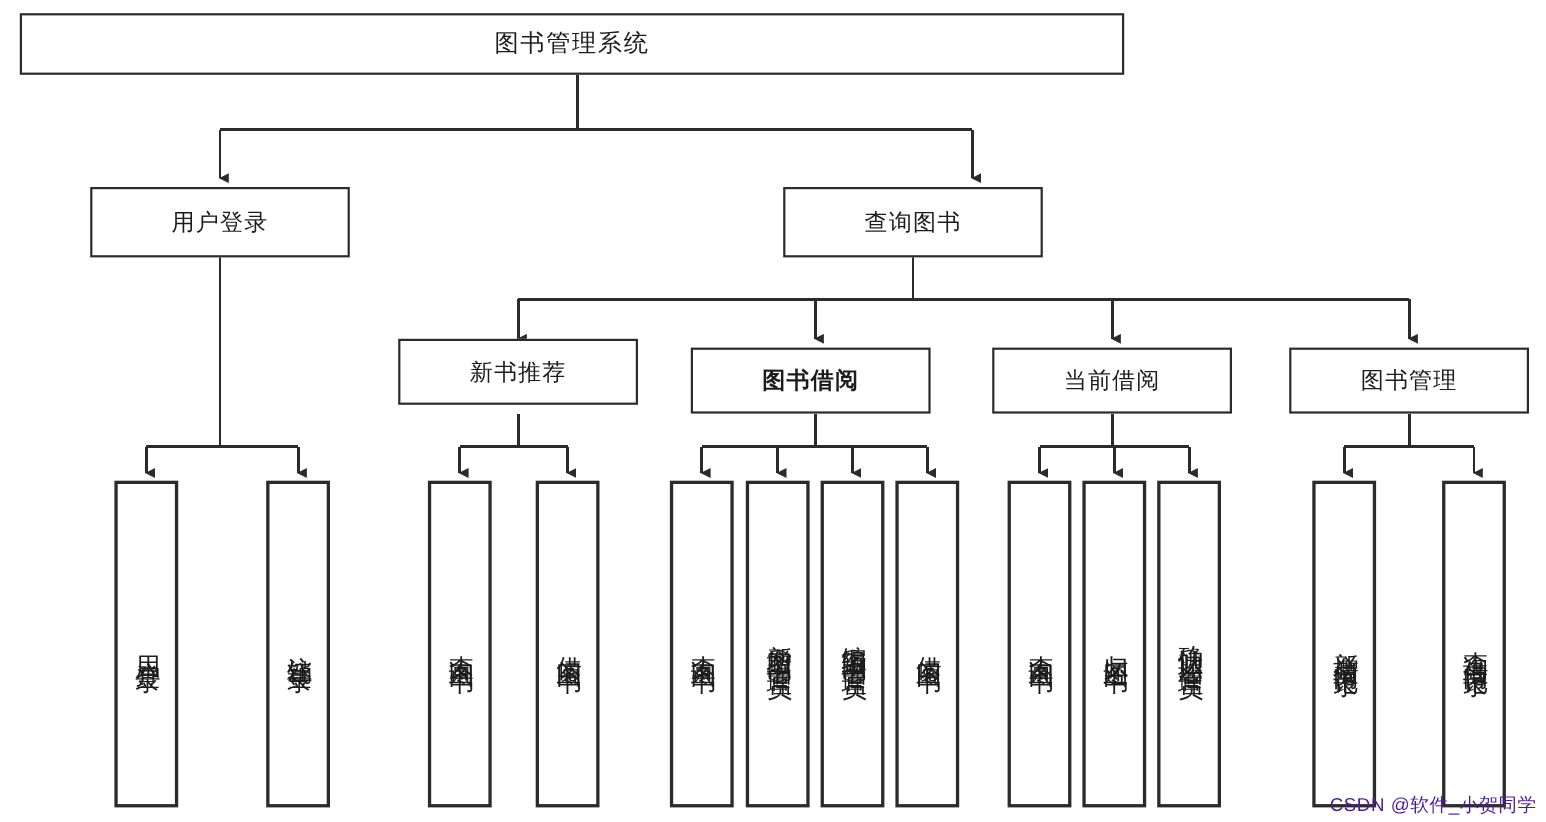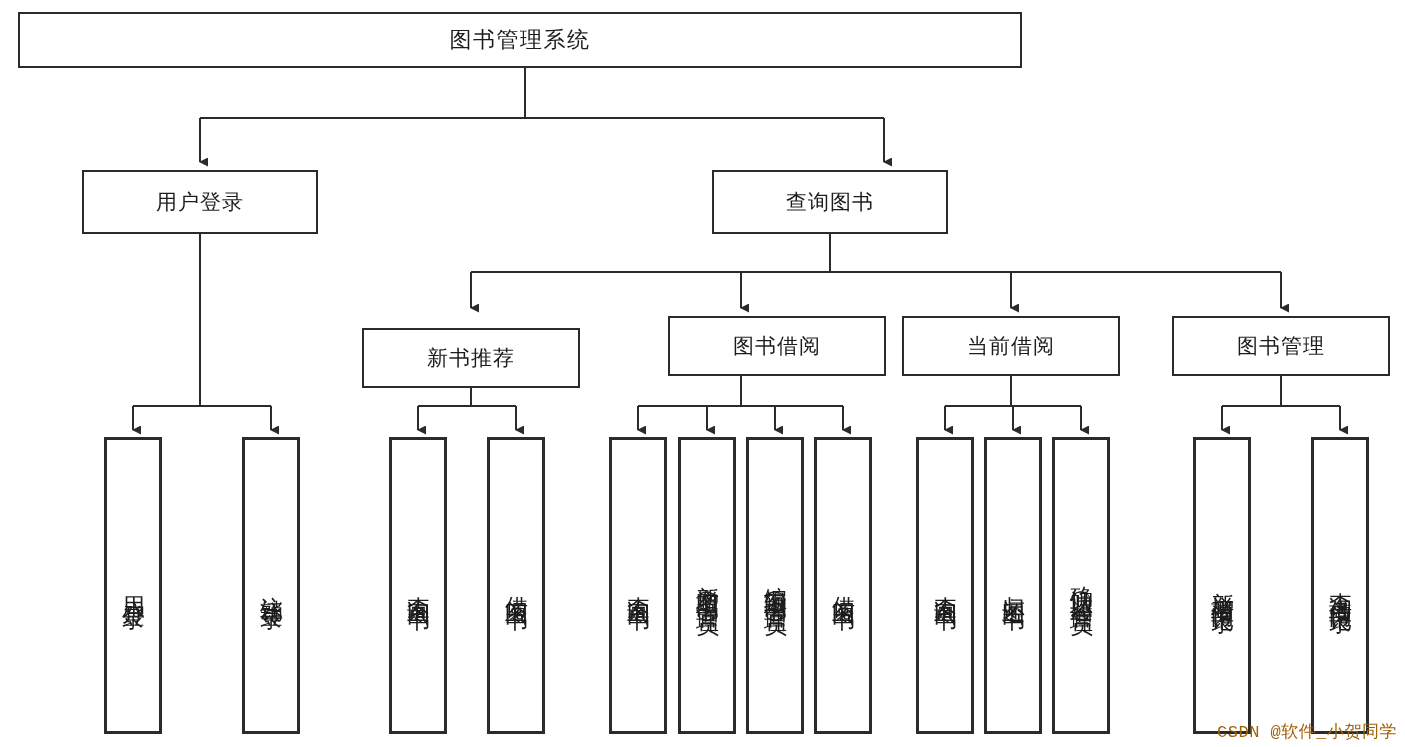--- a/index.html
+++ b/index.html
@@ -50,25 +50,25 @@
     max-height:272px;
     white-space:normal;
   }
 
   
   .watermark{
     position:absolute;
     right:8px;
     bottom:4px;
     font-size:17px;
-    color:#a16207;
+    color:#4c1d95;
     letter-spacing:.5px;
     z-index:5;
     white-space:nowrap;
-    font-family:Liberation Mono, monospace;
+    font-family:Liberation Sans, sans-serif;
   }
 </style>
 </head>
 <body>
 
 <div id="canvas">
 
   <svg id="wires" viewBox="0 0 1405 747" xmlns="http://www.w3.org/2000/svg">
     <defs>
       <marker id="arrow" markerWidth="9" markerHeight="9" refX="4.5" refY="8" orient="auto" markerUnits="userSpaceOnUse">
@@ -123,24 +123,24 @@
     <span class="label">图书管理系统</span>
   </div>
 
   <div class="node h-node" id="node-l2-0" style="left: 82px; top: 170px; width: 236px; height: 64px;">
     <span class="label">用户登录</span>
   </div>
   <div class="node h-node" id="node-l2-1" style="left: 712px; top: 170px; width: 236px; height: 64px;">
     <span class="label">查询图书</span>
   </div>
 
-  <div class="node h-node" id="node-l3-0" style="left: 362px; top: 328px; width: 218px; height: 60px; justify-content: center;">
+  <div class="node h-node" id="node-l3-0" style="left: 362px; top: 308px; width: 218px; height: 60px; justify-content: center;">
     <span class="label">新书推荐</span>
   </div>
-  <div class="node h-node" id="node-l3-1" style="left: 668px; top: 316px; width: 218px; height: 60px;">
+  <div class="node h-node" id="node-l3-1" style="left: 628px; top: 316px; width: 218px; height: 60px; font-weight: bold;">
     <span class="label">图书借阅</span>
   </div>
   <div class="node h-node" id="node-l3-2" style="left: 902px; top: 316px; width: 218px; height: 60px; justify-content: center;">
     <span class="label">当前借阅</span>
   </div>
   <div class="node h-node" id="node-l3-3" style="left: 1172px; top: 316px; width: 218px; height: 60px;">
     <span class="label">图书管理</span>
   </div>
 
   <div class="node v-node" id="node-leaf-0" style="left: 104px; top: 437px; width: 58px; height: 297px;">

